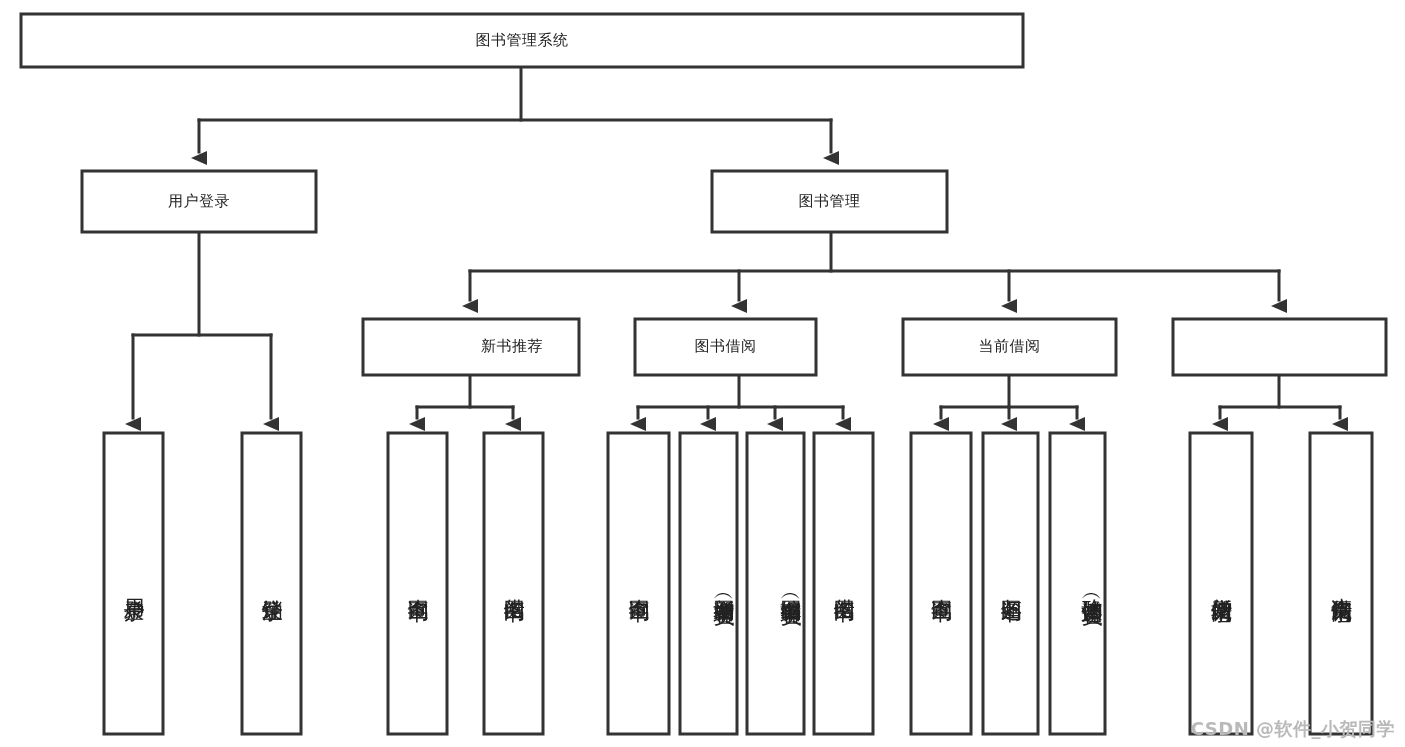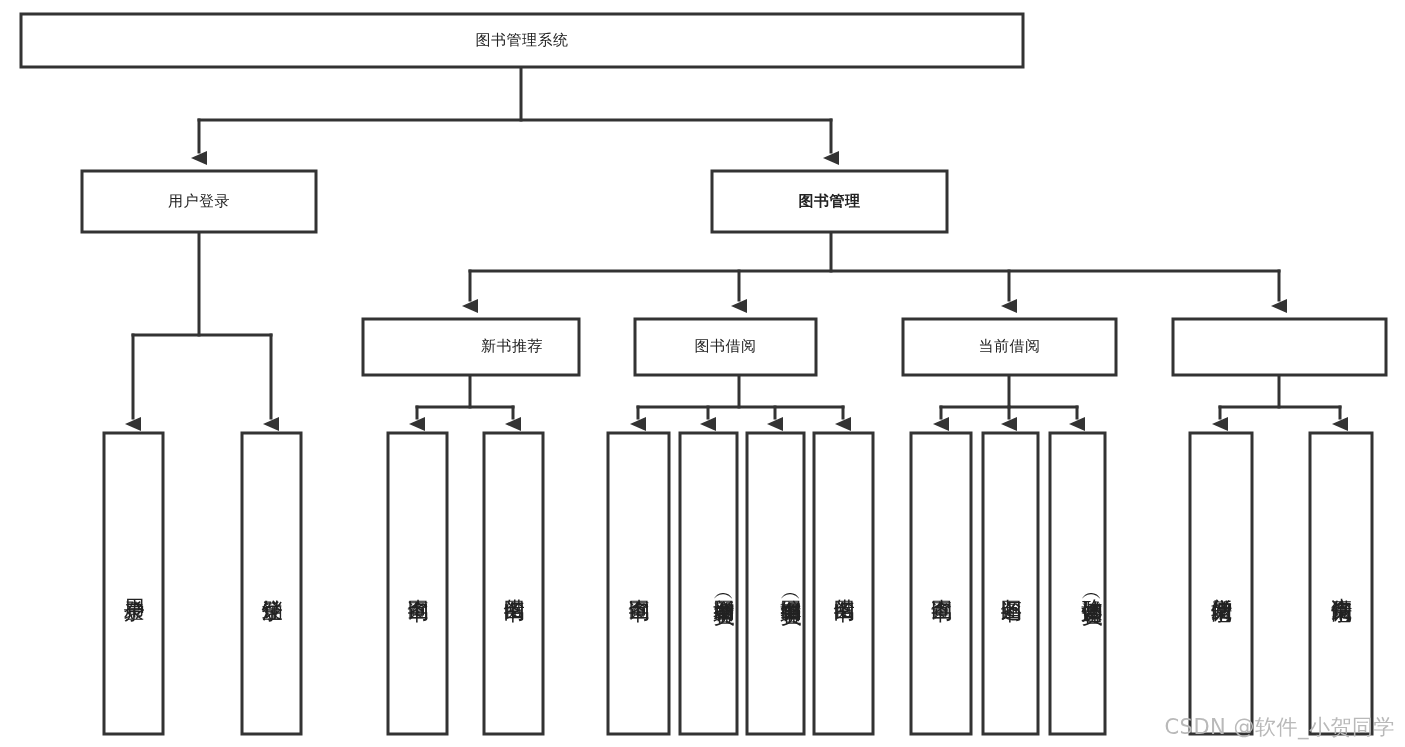--- a/index.html
+++ b/index.html
@@ -62,23 +62,24 @@
     letter-spacing: 1px;
     writing-mode: vertical-rl;
     text-orientation: upright;
     pointer-events: none;
   }
   .watermark {
     position: absolute;
     right: 10px;
     bottom: 6px;
     color: #b9b9b9;
-    font-size: 21px;
+    font-size: 18px;
     letter-spacing: 0.5px;
     white-space: nowrap;
+    font-weight: bold;
   }
 </style>
 </head>
 <body>
 
 <div id="canvas">
 
   <svg class="diagram" viewBox="0 0 1405 747">
     <defs>
       <marker id="arrow" markerWidth="14" markerHeight="16" refX="1" refY="8" orient="auto" markerUnits="userSpaceOnUse">
@@ -166,21 +167,21 @@
     <rect class="node-box" x="1050" y="433" width="55" height="301"></rect>
 
     <rect class="node-box" x="1190" y="433" width="62" height="301"></rect>
     <rect class="node-box" x="1310" y="433" width="62" height="301"></rect>
   </svg>
 
   <div class="node-label-h" style="left:21px; top:14px; width:1002px; height:53px;">图书管理系统</div>
 
   <div class="node-label-h" style="left:82px; top:171px; width:234px; height:61px;">用户登录</div>
 
-  <div class="node-label-h" style="left:712px; top:171px; width:235px; height:61px;font-weight:bold;">图书管理</div>
+  <div class="node-label-h" style="left:712px; top:171px; width:235px; height:61px;">图书管理</div>
 
   <div class="node-label-h" style="left:363px; top:319px; width:216px; height:56px;padding-left:41px;">新书推荐</div>
 
   <div class="node-label-h" style="left:903px; top:319px; width:213px; height:56px;">当前借阅</div>
 
   <div class="node-label-h" style="left:635px; top:319px; width:181px; height:56px;">图书借阅</div>
 
 
   <div class="node-label-v" style="left:104px; top:433px; width:59px; height:301px;">用户登录</div>
 

